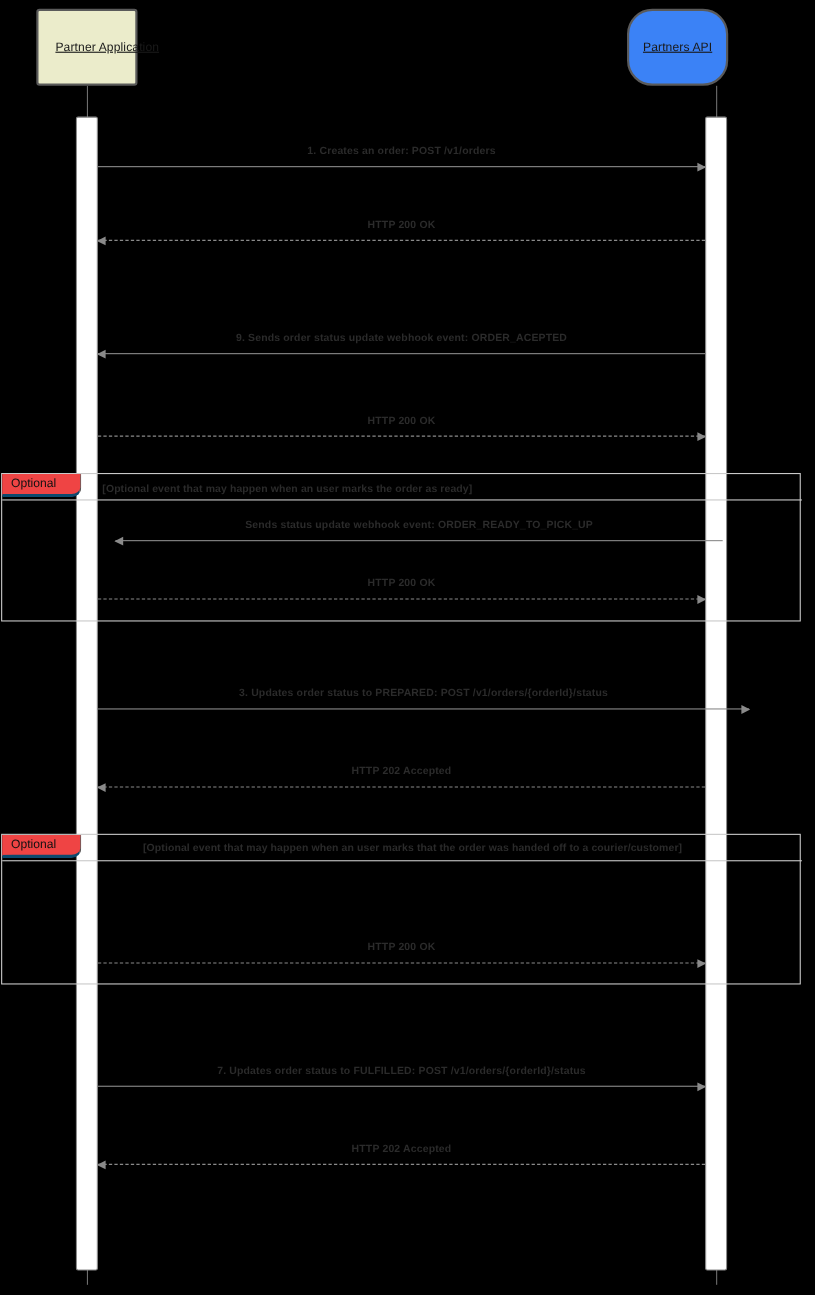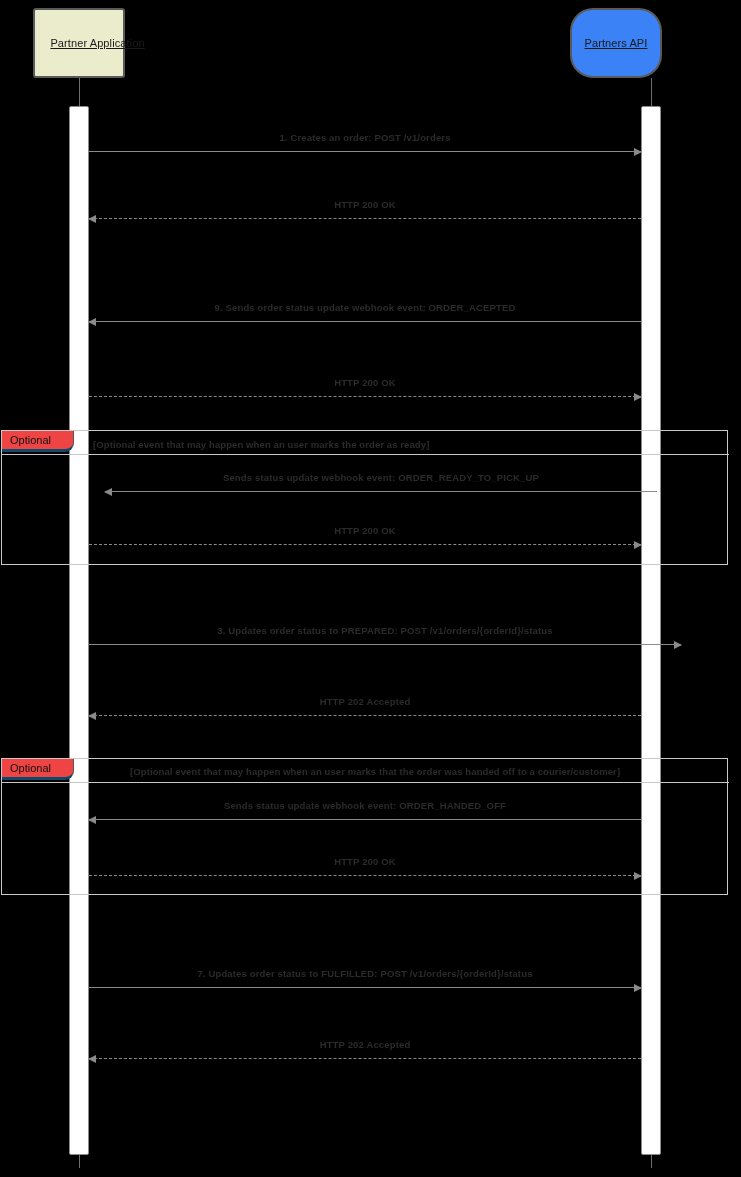--- a/index.html
+++ b/index.html
@@ -204,25 +204,20 @@
     <div class="mline"></div>
     <div class="arrowhead right"></div>
   </div>
 
   <div class="msg" style="left:89px; top:676px; width:552px; height:40px;">
     <div class="mlabel">HTTP 202 Accepted</div>
     <div class="mline dashed"></div>
     <div class="arrowhead left"></div>
   </div>
 
-  <div class="msg" style="left:89px; top:780px; width:552px; height:40px;">
-    <div class="mlabel">Sends status update webhook event: ORDER_HANDED_OFF</div>
-    <div class="mline"></div>
-    <div class="arrowhead left"></div>
-  </div>
 
   <div class="msg" style="left:89px; top:836px; width:552px; height:40px;">
     <div class="mlabel">HTTP 200 OK</div>
     <div class="mline dashed"></div>
     <div class="arrowhead right"></div>
   </div>
 
   <div class="msg" style="left:89px; top:948px; width:552px; height:40px;">
     <div class="mlabel">7. Updates order status to FULFILLED: POST /v1/orders/{orderId}/status</div>
     <div class="mline"></div>

